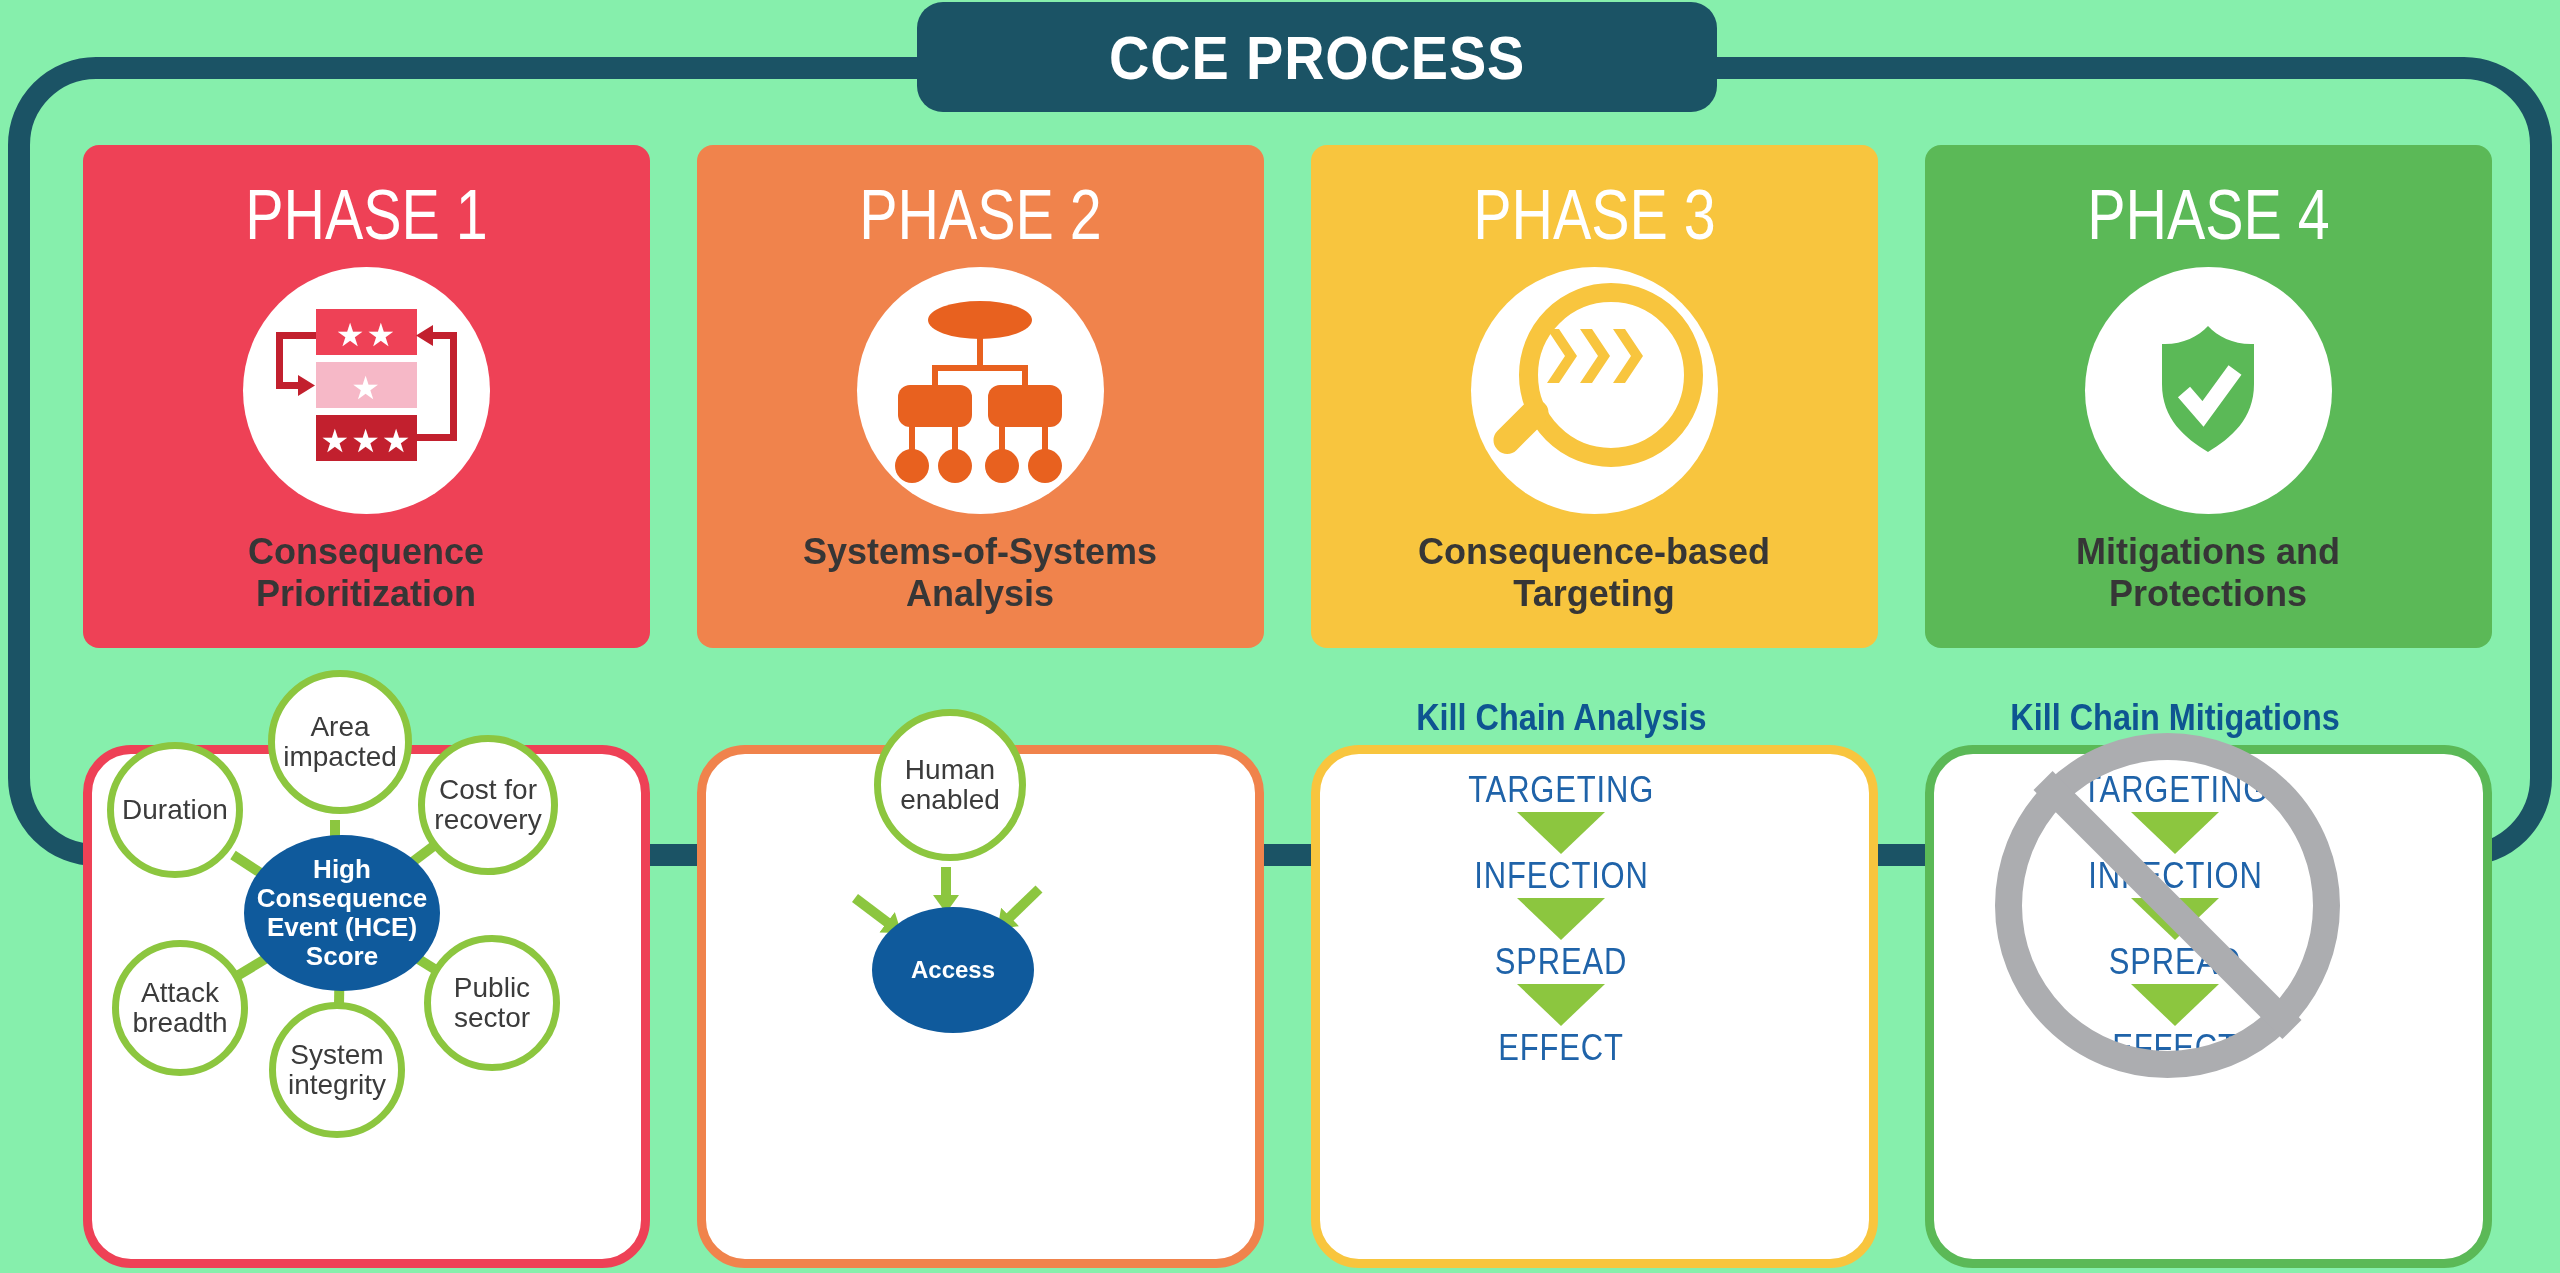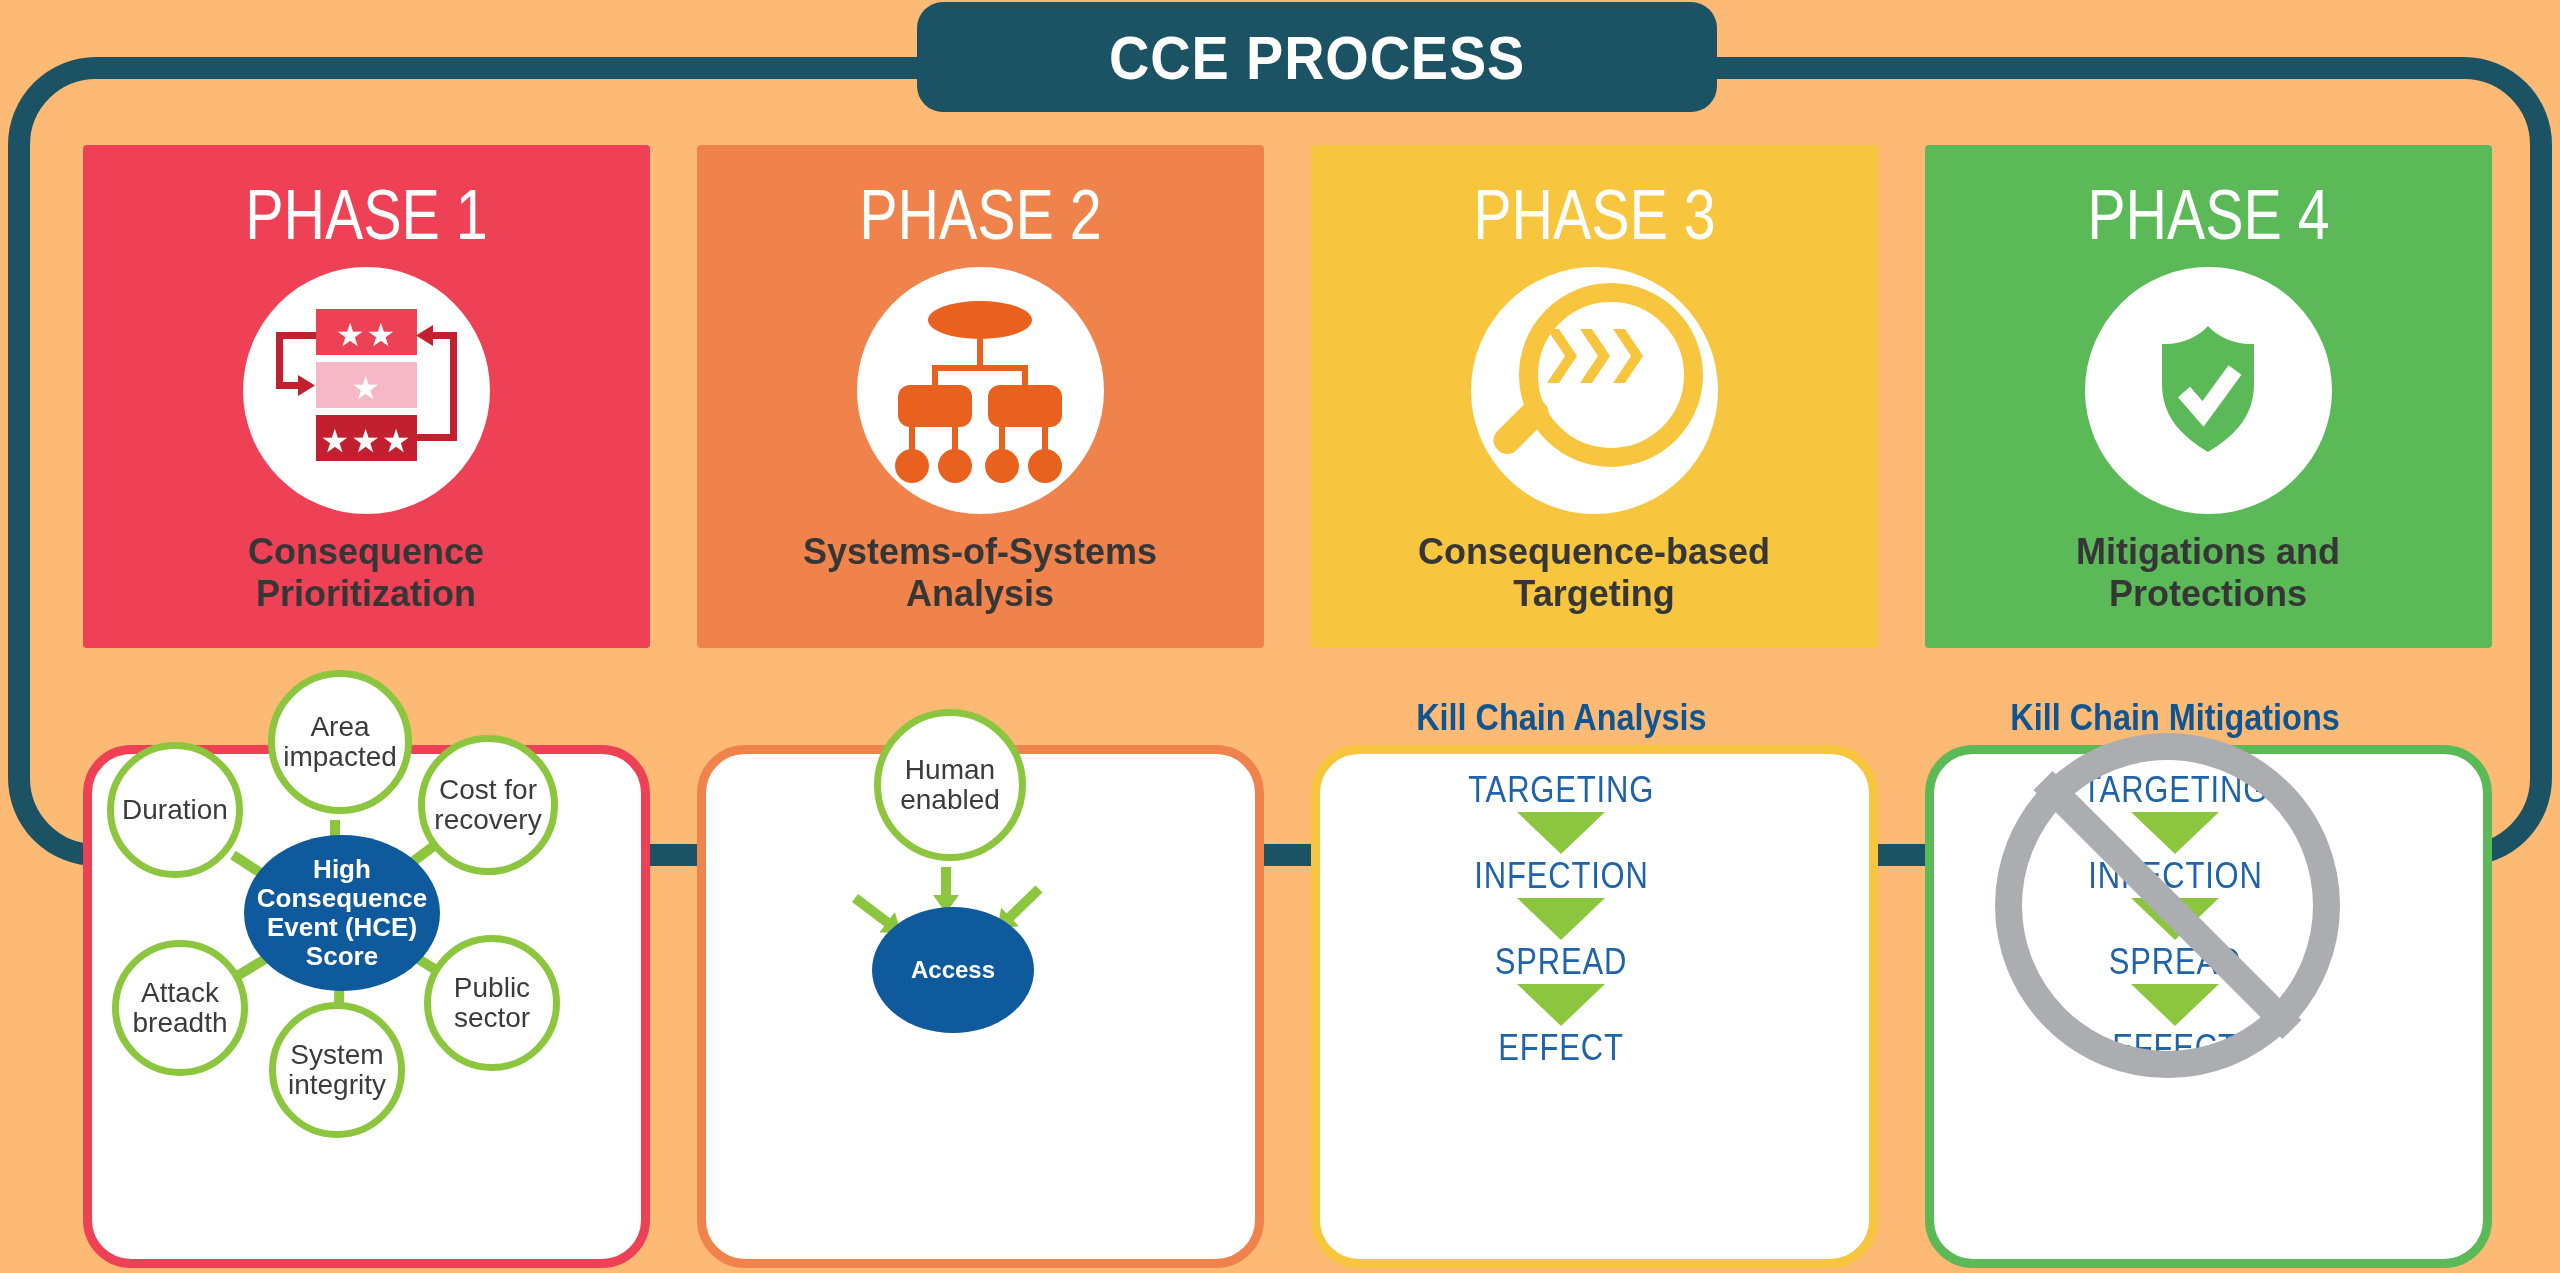--- a/index.html
+++ b/index.html
@@ -1,31 +1,31 @@
 <!DOCTYPE html>
 <html style="--teal: #1B5365; --red: #EE4156; --red-dark: #C2202E; --pink: #F6B8C7; --orange: #F0834C; --orange-deep: #E8611F; --yellow: #F8C53E; --green: #5BB957; --lime: #8CC63F; --blue: #0F5A9C; --blue-title: #0E5591; --blue-step: #1F63A9; --gray: #ACADB0; --ink: #3B3B3B;"><head>
 <meta charset="utf-8">
 <style>
   html,body{margin:0;padding:0;background:#fff;}
-  .stage{position:relative;width:2560px;height:1273px;background:#fdba74;overflow:hidden;
+  .stage{position:relative;width:2560px;height:1273px;background:#86efac;overflow:hidden;
          font-family:"Liberation Sans",sans-serif;}
   i{display:block;}
 
   
   .frame{position:absolute;left:8px;top:57px;width:2544px;height:809px;
          border:22px solid var(--teal);border-radius:88px;box-sizing:border-box;}
   .title-box{position:absolute;left:917px;top:2px;width:800px;height:110px;background:var(--teal);
          border-radius:26px;display:flex;align-items:center;justify-content:center;}
   .title-text{color:#fff;font-size:62px;font-weight:bold;letter-spacing:1px;transform:scaleX(.9);white-space:nowrap;}
 
   
   .card{position:absolute;top:145px;width:567px;height:1123px;}
   .panel{position:absolute;left:0;top:600px;width:567px;height:523px;background:#fff;
          border:9px solid;border-radius:48px;box-sizing:border-box;}
-  .head{position:absolute;left:0;top:0;width:567px;height:503px;border-radius:4px;}
+  .head{position:absolute;left:0;top:0;width:567px;height:503px;border-radius:16px;}
   .phase-label{position:absolute;top:30px;left:0;right:0;text-align:center;color:#fff;
          font-size:70px;font-weight:500;transform:scaleX(.82);white-space:nowrap;}
   .icon-circle{position:absolute;left:160px;top:122px;width:247px;height:247px;background:#fff;border-radius:50%;}
   .phase-title{position:absolute;top:386px;left:53px;width:460px;text-align:center;color:#363636;
          font-size:36px;font-weight:bold;line-height:1.18;}
   .diagram{position:absolute;inset:0;z-index:3;}
 
   
   .ic1{position:absolute;inset:0;}
   .ic1 .bar{position:absolute;left:73px;width:101px;height:46px;display:flex;align-items:center;justify-content:center;}

